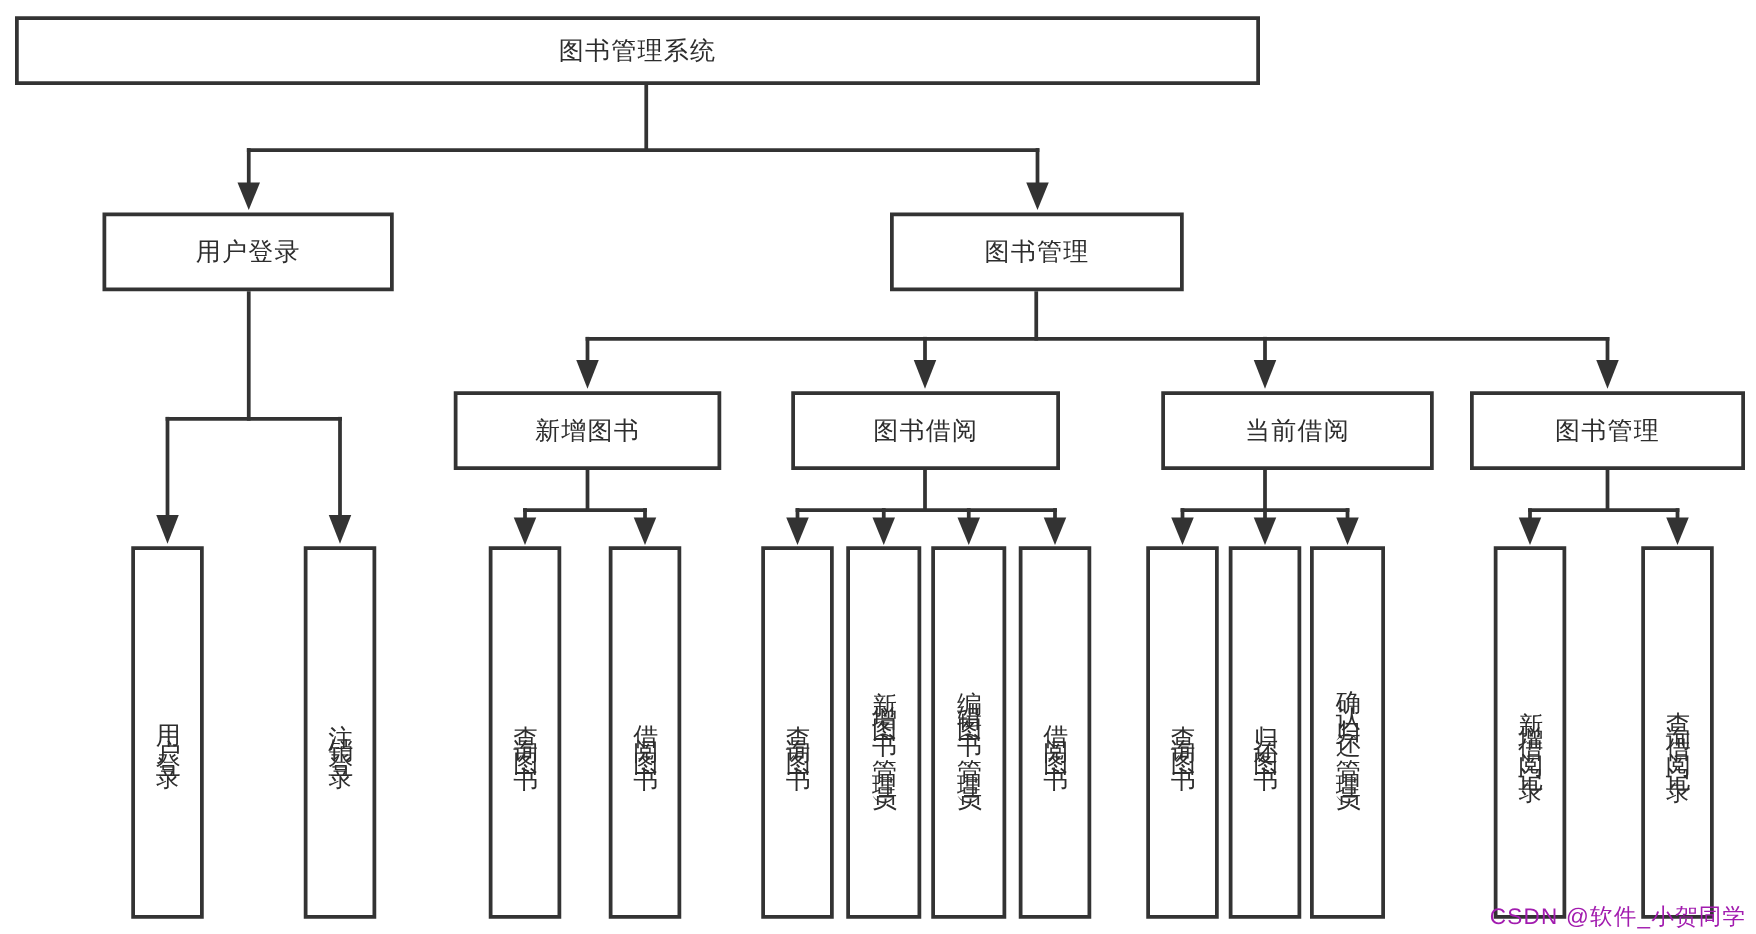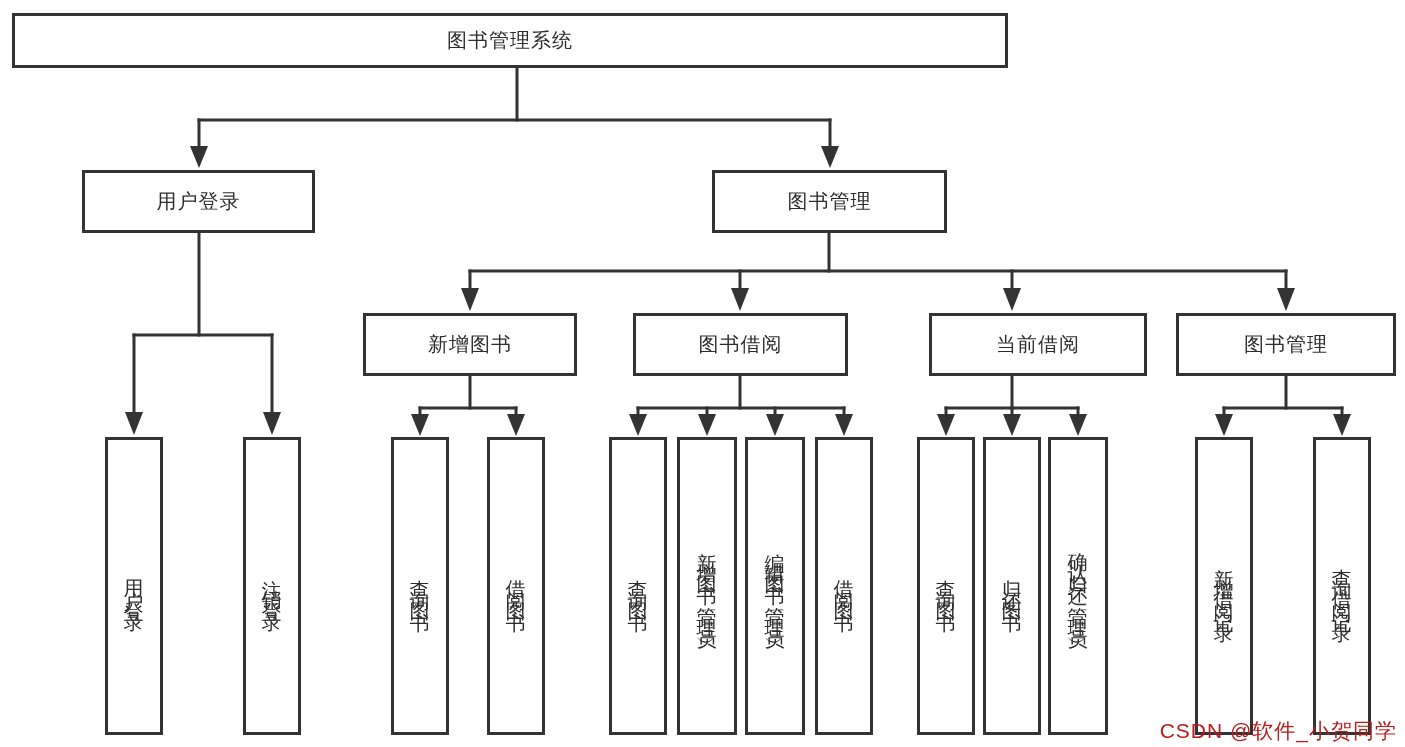--- a/index.html
+++ b/index.html
@@ -56,22 +56,22 @@
   .l-edit-book{left:745px;width:60px;}
   .l-borrow-book-2{left:815px;}
   .l-query-book-3{left:917px;}
   .l-return-book{left:983px;}
   .l-confirm-return{left:1048px;width:60px;}
   .l-add-borrow-record{left:1195px;}
   .l-query-borrow-record{left:1313px;}
   .watermark{
     position:absolute;
     right:8px;bottom:2px;
-    font-size:21px;
-    color:#b91c1c;
+    font-size:18px;
+    color:#a21caf;
     letter-spacing:1px;
     z-index:2;
     white-space:nowrap;
   }
 </style>
 </head>
 <body>
 
 <div class="canvas">
 

